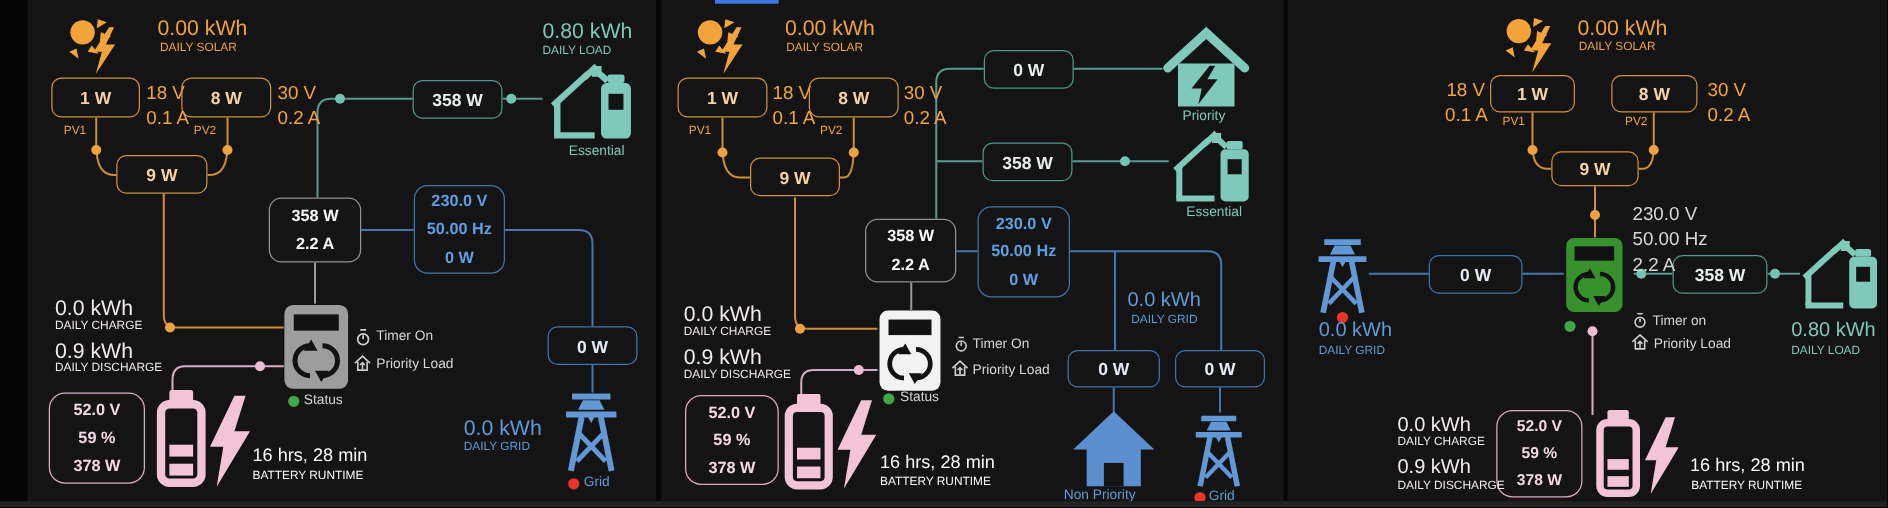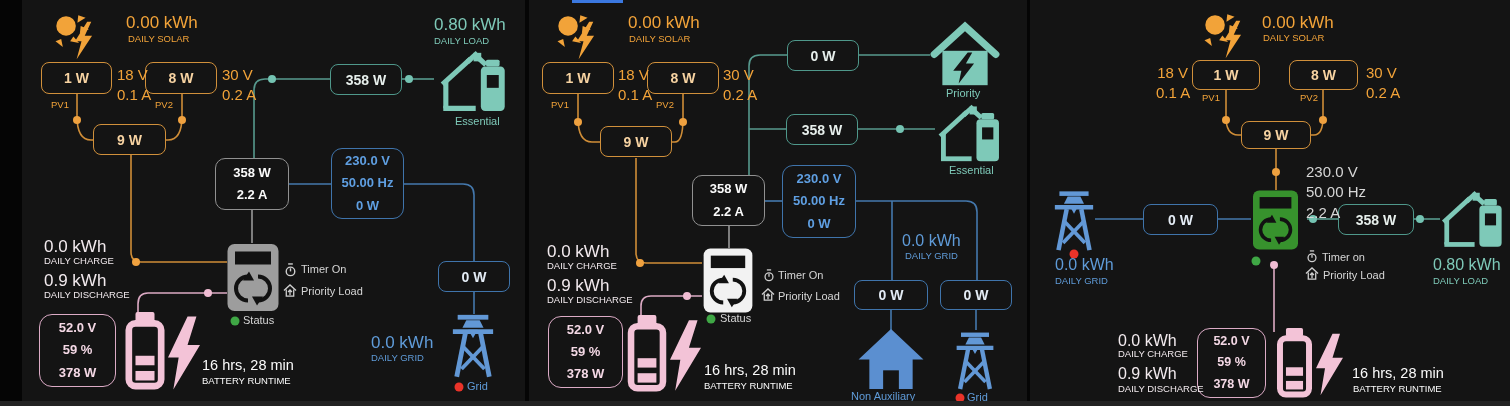--- a/index.html
+++ b/index.html
@@ -298,21 +298,21 @@
     </div>
     <div class="pbox b-bl c-blt mbox" style="left:253px;top:165px;width:74px;height:73px">
       <div class="ln">230.0 V</div>
       <div class="ln">50.00 Hz</div>
       <div class="ln">0 W</div>
     </div>
     <div class="t kwh2 c-bl" style="left:373px;top:232px">0.0 kWh</div>
     <div class="t lbl c-bl" style="left:376px;top:251px">DAILY GRID</div>
     <div class="pbox b-bl c-wb" style="left:325px;top:280px;width:74px;height:30px">0 W</div>
     <div class="pbox b-bl c-wb" style="left:411px;top:280px;width:72px;height:30px">0 W</div>
-    <div class="t sm c-bl" style="left:322px;top:390px">Non Auxiliary</div>
+    <div class="t sm c-bl" style="left:322px;top:390px">Non Priority</div>
     <div class="t sm c-bl" style="left:438px;top:391px">Grid</div>
 
     <div class="t sm c-gr" style="left:191px;top:312px">Status</div>
     <div class="t sm c-gr" style="left:249px;top:269px">Timer On</div>
     <div class="t sm c-gr" style="left:249px;top:290px">Priority Load</div>
 
     <div class="t kwh c-pw" style="left:18px;top:242px">0.0 kWh</div>
     <div class="t lbl c-pw" style="left:18px;top:261px">DAILY CHARGE</div>
     <div class="t kwh c-pw" style="left:18px;top:276px">0.9 kWh</div>
     <div class="t lbl c-pw" style="left:18px;top:295px">DAILY DISCHARGE</div>

